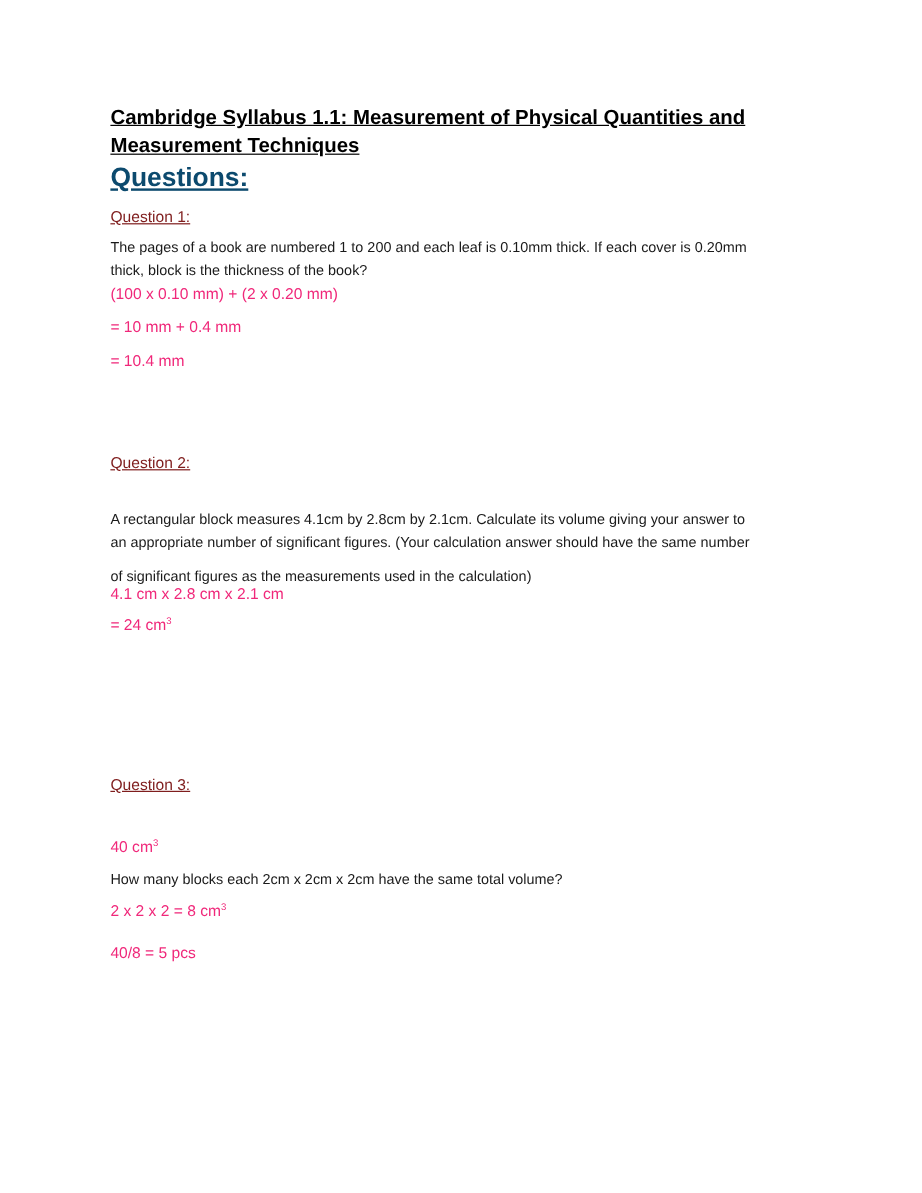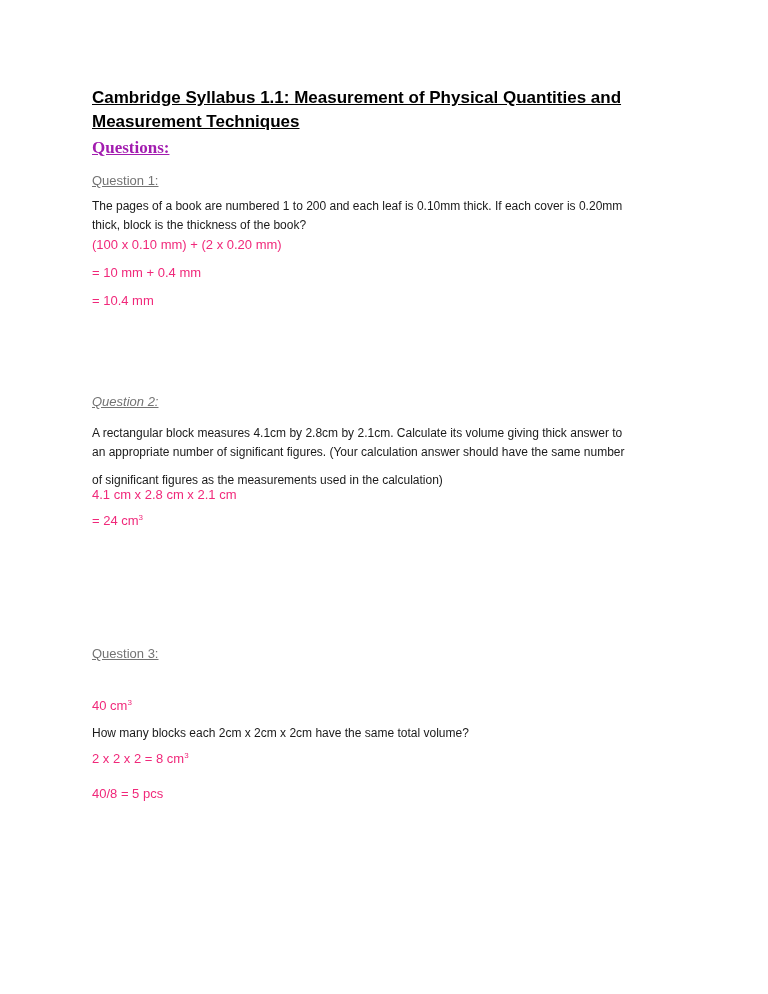--- a/index.html
+++ b/index.html
@@ -4,22 +4,22 @@
   <style>
     html, body { margin: 0; padding: 0; background: #ffffff; }
     body {
       width: 768px; height: 994px; position: relative; overflow: hidden;
       font-family: "Liberation Sans", "DejaVu Sans", sans-serif;
       color: #1a1a1a;
     }
     .page { position: absolute; left: 0; top: 0; width: 768px; height: 751px; }
     .line { position: absolute; left: 92px; white-space: nowrap; font-size: 13px; line-height: 16px; }
     .title { font-size: 17px; font-weight: bold; text-decoration: underline; line-height: 22px; color: #000; }
-    .heading { font-size: 17px; font-weight: bold; text-decoration: underline; color: #a21caf; font-family: Liberation Serif, serif; }
-    .qlabel { font-size: 13px; text-decoration: underline; color: #737373; }
+    .heading { font-size: 22px; font-weight: bold; text-decoration: underline; color: #0c4a6e; }
+    .qlabel { font-size: 13px; text-decoration: underline; color: #7f1d1d; }
     .body { font-size: 12px; color: #1a1a1a; }
     .answer { font-size: 13px; color: #f0287a; }
     sup { font-size: 8px; vertical-align: 5px; line-height: 0; }
   </style>
 </head>
 <body>
 
 <div class="page">
 
   <div class="line title" style="top:87px;">Cambridge Syllabus 1.1:  Measurement of Physical Quantities and</div>
@@ -27,22 +27,22 @@
 
   <div class="line heading" style="top:140px;">Questions:</div>
 
   <div class="line qlabel" style="top:173px;">Question 1:</div>
   <div class="line body" style="top:198px;">The pages of a book are numbered 1 to 200 and each leaf is 0.10mm thick. If each cover is 0.20mm</div>
   <div class="line body" style="top:217px;">thick, block is the thickness of the book?</div>
   <div class="line answer" style="top:237px;">(100 x 0.10 mm) + (2 x 0.20 mm)</div>
   <div class="line answer" style="top:265px;">= 10 mm + 0.4 mm</div>
   <div class="line answer" style="top:293px;">= 10.4 mm</div>
 
-  <div class="line qlabel" style="top:394px;font-style:italic;">Question 2:</div>
-  <div class="line body" style="top:425px;">A rectangular block measures 4.1cm by 2.8cm by 2.1cm. Calculate its volume giving thick answer to</div>
+  <div class="line qlabel" style="top:378px;">Question 2:</div>
+  <div class="line body" style="top:425px;">A rectangular block measures 4.1cm by 2.8cm by 2.1cm. Calculate its volume giving your answer to</div>
   <div class="line body" style="top:444px;">an appropriate number of significant figures. (Your calculation answer should have the same number</div>
   <div class="line body" style="top:472px;">of significant figures as the measurements used in the calculation)</div>
   <div class="line answer" style="top:487px;">4.1 cm x 2.8 cm x 2.1 cm</div>
   <div class="line answer" style="top:513px;"><span>= 24 cm</span><sup>3</sup></div>
 
   <div class="line qlabel" style="top:646px;">Question 3:</div>
   <div class="line answer" style="top:698px;"><span>40 cm</span><sup>3</sup></div>
   <div class="line body" style="top:725px;">How many blocks each 2cm x 2cm x 2cm have the same total volume?</div>
   <div class="line answer" style="top:751px;"><span>2 x 2 x 2 = 8 cm</span><sup>3</sup></div>
   <div class="line answer" style="top:786px;text-align:center;">40/8 = 5 pcs</div>

